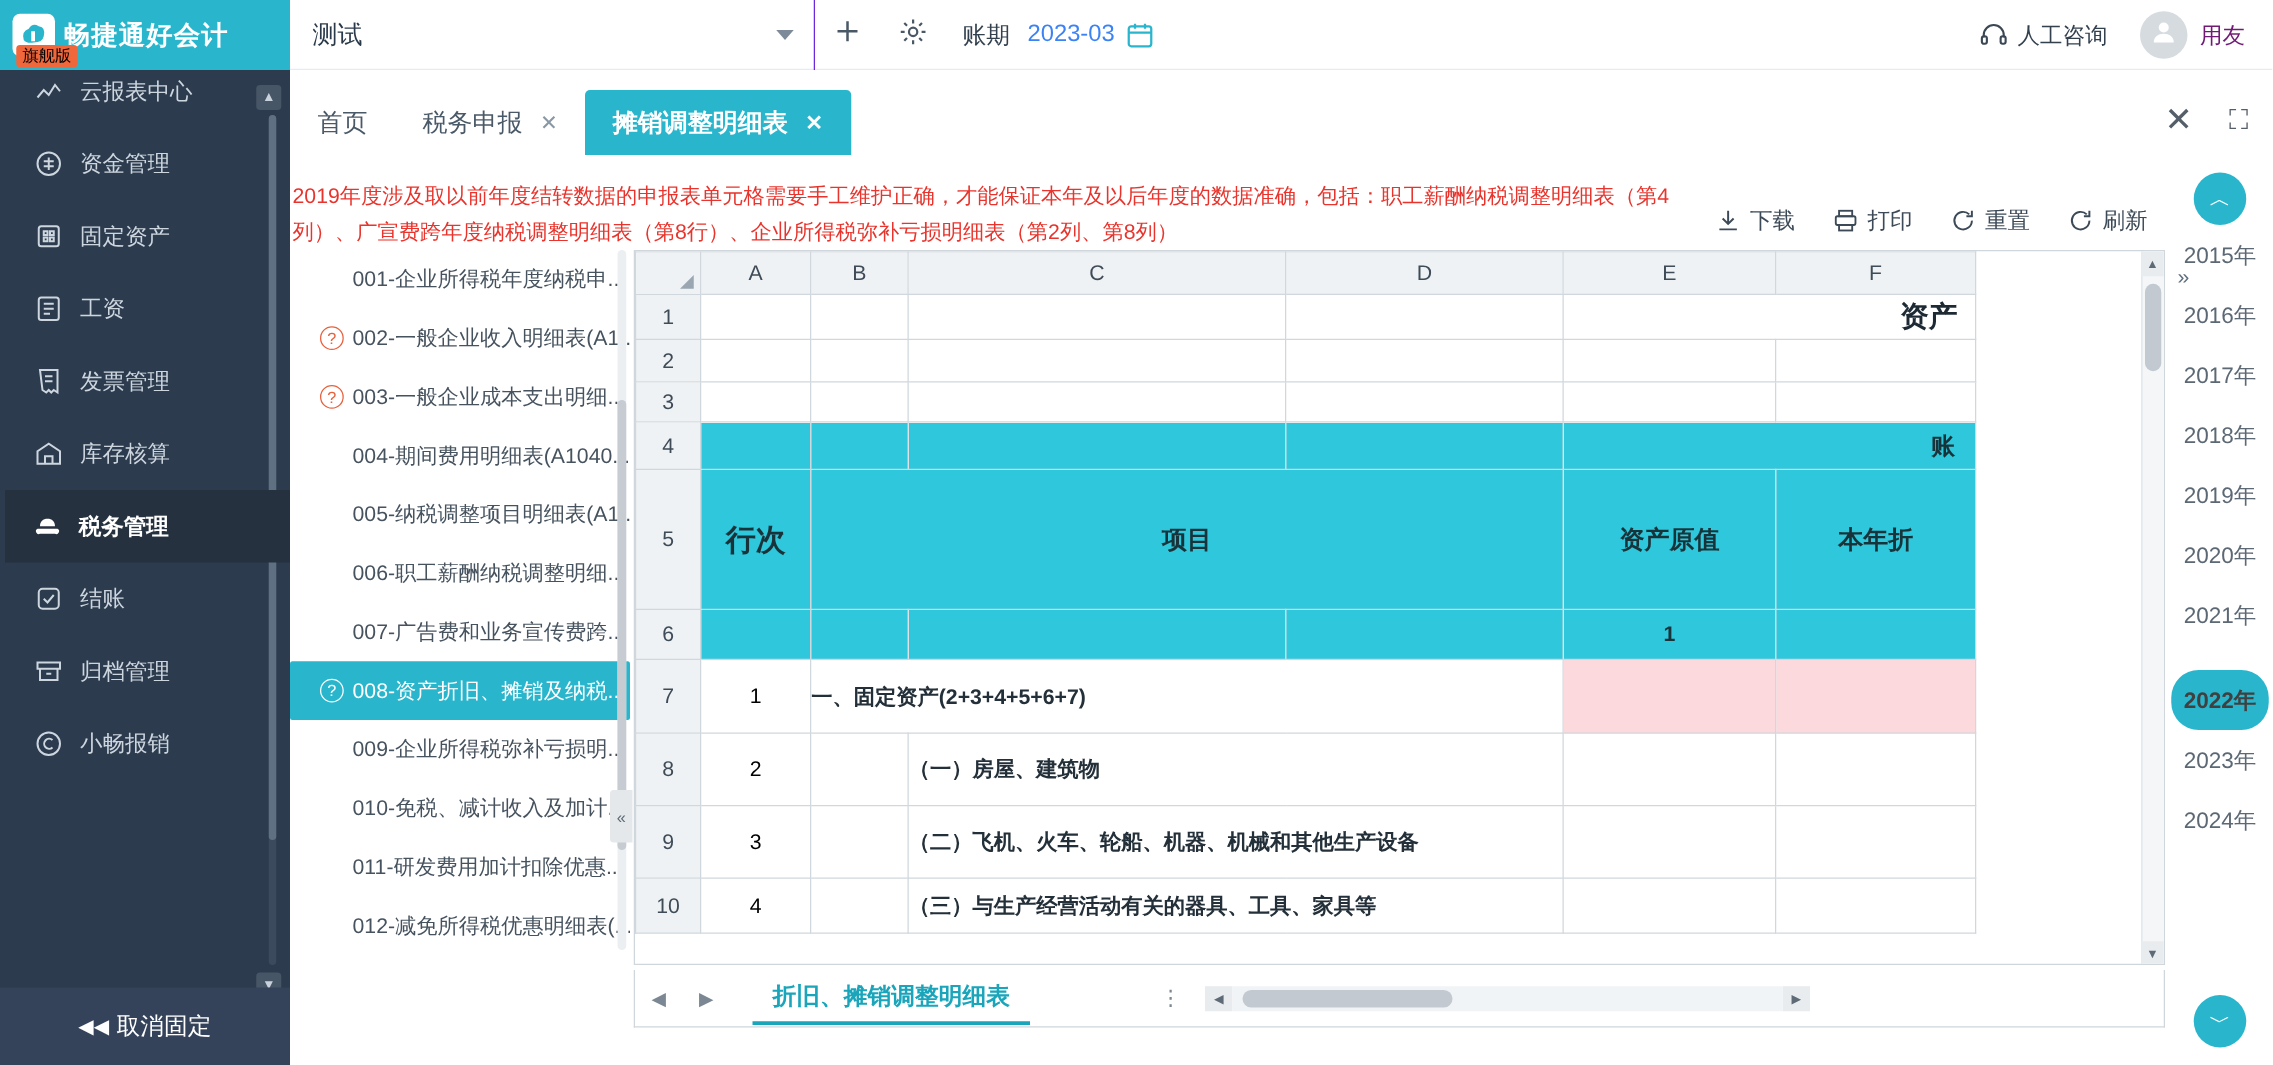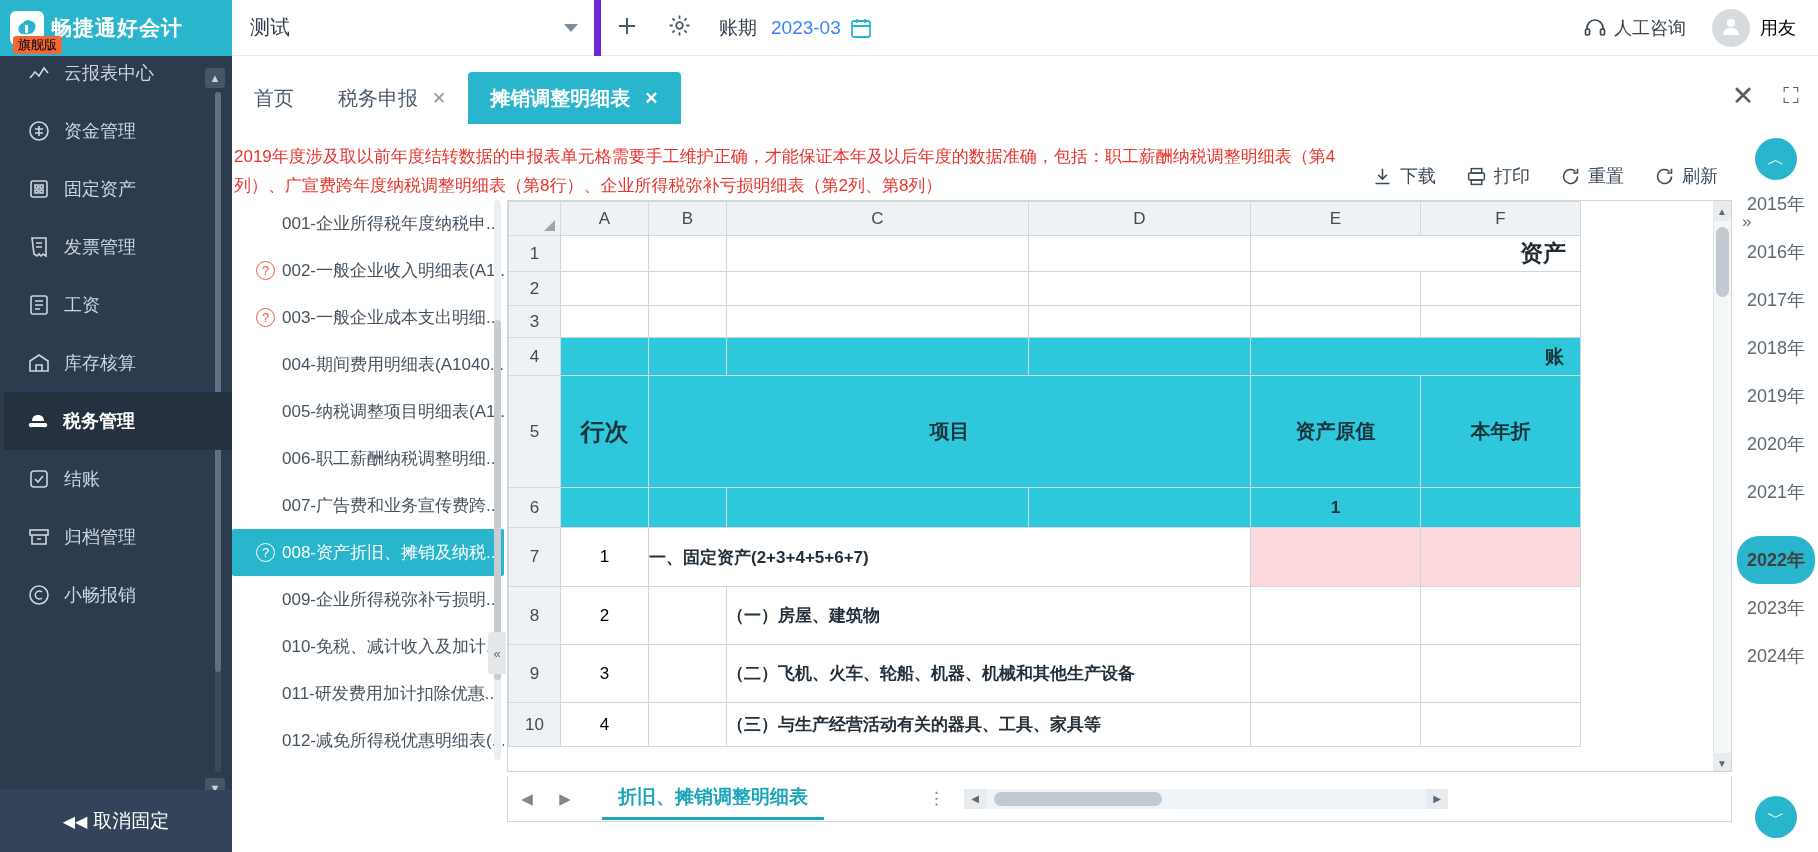--- a/index.html
+++ b/index.html
@@ -120,23 +120,23 @@
 
   
   .topbar {
     position: absolute; left: 232px; top: 0;
     width: 1586px; height: 56px;
     background: #ffffff;
     border-bottom: 1px solid #e7ebef;
     display: flex; align-items: center;
   }
   .company-select {
-    width: 369px; height: 56px;
-    display: flex; align-items: center;
-    border-right: 7px solid #6d28d9;
+    width: 420px; height: 56px;
+    display: flex; align-items: center;
+    border-right: 1px solid #6d28d9;
     padding: 0 16px 0 18px;
     cursor: pointer;
   }
   .company-name {
     flex: 1;
     font-size: 20px;
     color: #2b3a4a;
   }
   .caret-down {
     width: 0; height: 0;
@@ -175,21 +175,21 @@
     cursor: pointer;
   }
   .consult .ico { margin-right: 7px; color: #33414f; display:flex; }
   .avatar {
     width: 38px; height: 38px;
     border-radius: 50%;
     background: #d6dbe0;
     display: flex; align-items: center; justify-content: center;
     margin-right: 10px;
   }
-  .username { font-size: 18px; color: #000000; }
+  .username { font-size: 18px; color: #701a75; }
 
   
   .tabbar {
     position: absolute; left: 232px; top: 56px;
     width: 1586px; height: 68px;
     background: #ffffff;
     display: flex; align-items: flex-end;
   }
   .tab {
     height: 52px;
@@ -533,34 +533,34 @@
           <svg width="24" height="24" viewBox="0 0 24 24" fill="none" stroke="currentColor" stroke-width="1.6">
               <rect x="4" y="4" width="16" height="16" rx="2"></rect>
               <path d="M8 8h3v3H8zM13 8h3v3h-3zM8 13h3v3H8zM13 13h3v3h-3z"></path>
             </svg>
         </span>
         <span>固定资产</span>
       </div>
       <div class="nav-item">
         <span class="ico">
           <svg width="24" height="24" viewBox="0 0 24 24" fill="none" stroke="currentColor" stroke-width="1.6">
+              <rect x="4" y="3" width="16" height="18" rx="2"></rect>
+              <path d="M8 8h8M8 12h8M8 16h5"></path>
+            </svg>
+        </span>
+        <span>工资</span>
+      </div>
+      <div class="nav-item">
+        <span class="ico">
+          <svg width="24" height="24" viewBox="0 0 24 24" fill="none" stroke="currentColor" stroke-width="1.6">
               <path d="M5 3h14v18l-3-2-2 2-2-2-2 2-3-2z"></path>
               <path d="M9 8h6M9 12h6"></path>
             </svg>
         </span>
         <span>发票管理</span>
-      </div>
-      <div class="nav-item">
-        <span class="ico">
-          <svg width="24" height="24" viewBox="0 0 24 24" fill="none" stroke="currentColor" stroke-width="1.6">
-              <rect x="4" y="3" width="16" height="18" rx="2"></rect>
-              <path d="M8 8h8M8 12h8M8 16h5"></path>
-            </svg>
-        </span>
-        <span>工资</span>
       </div>
       <div class="nav-item">
         <span class="ico">
           <svg width="24" height="24" viewBox="0 0 24 24" fill="none" stroke="currentColor" stroke-width="1.6">
               <path d="M3 10l9-6 9 6v10H3z"></path>
               <path d="M9 20v-6h6v6"></path>
             </svg>
         </span>
         <span>库存核算</span>
       </div>

